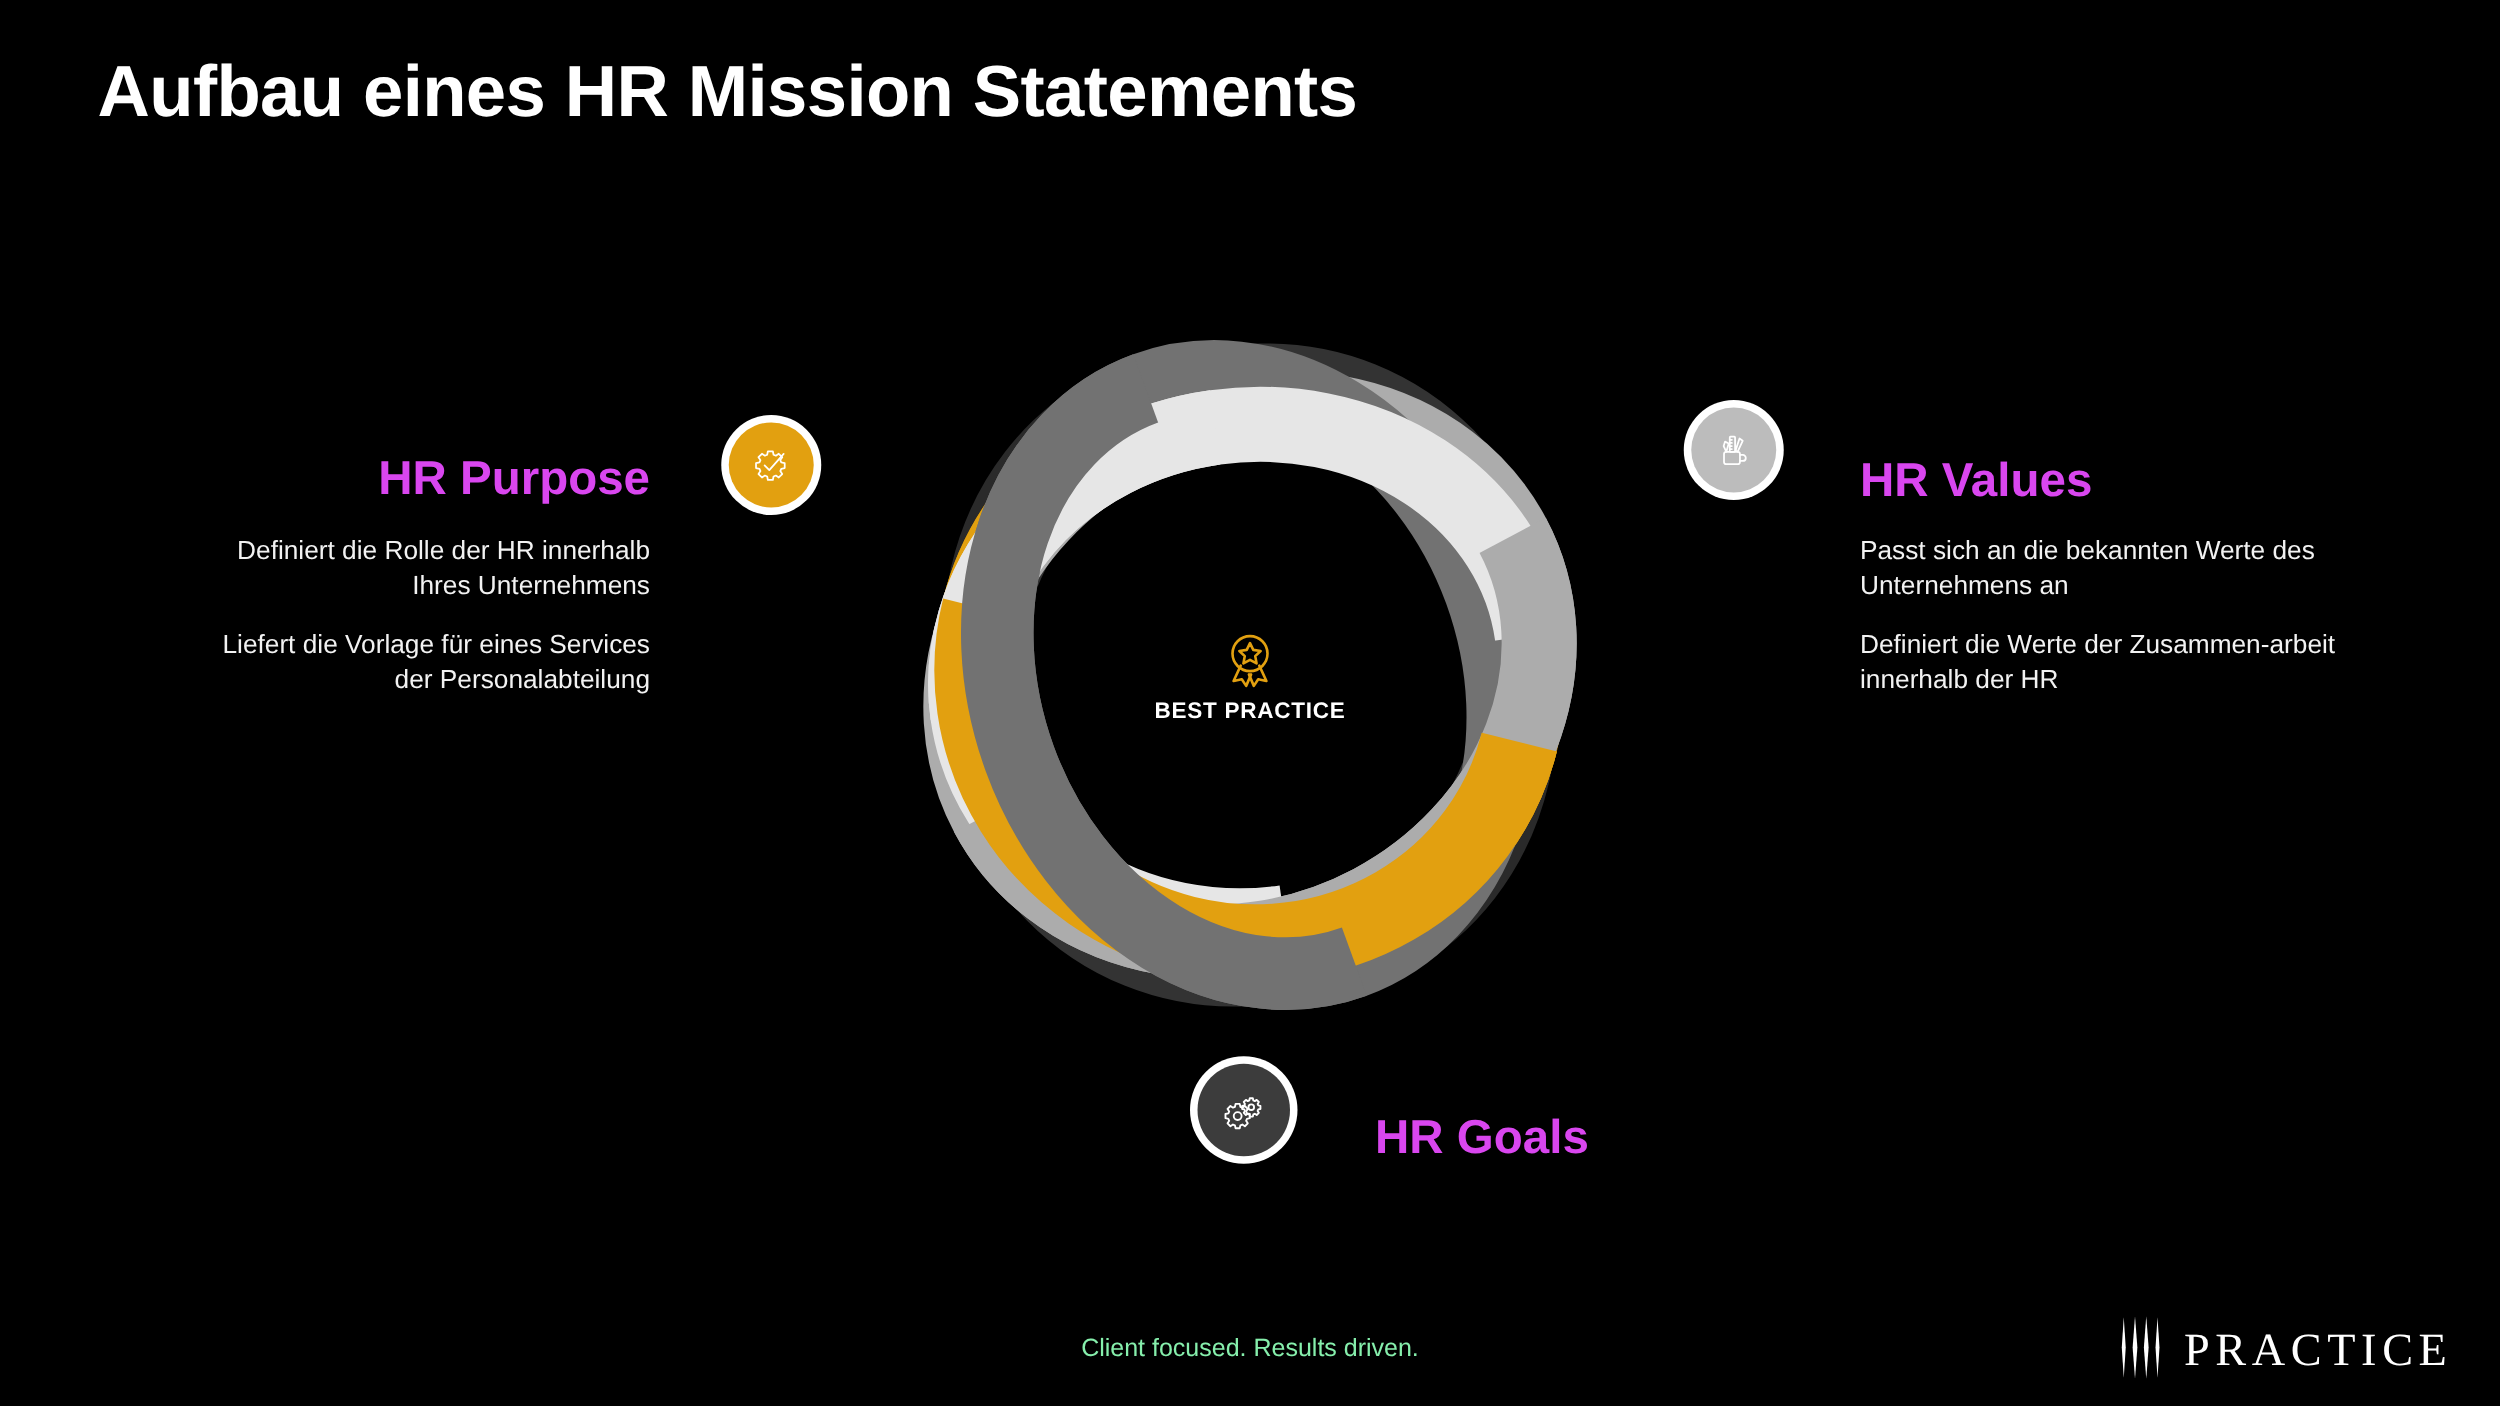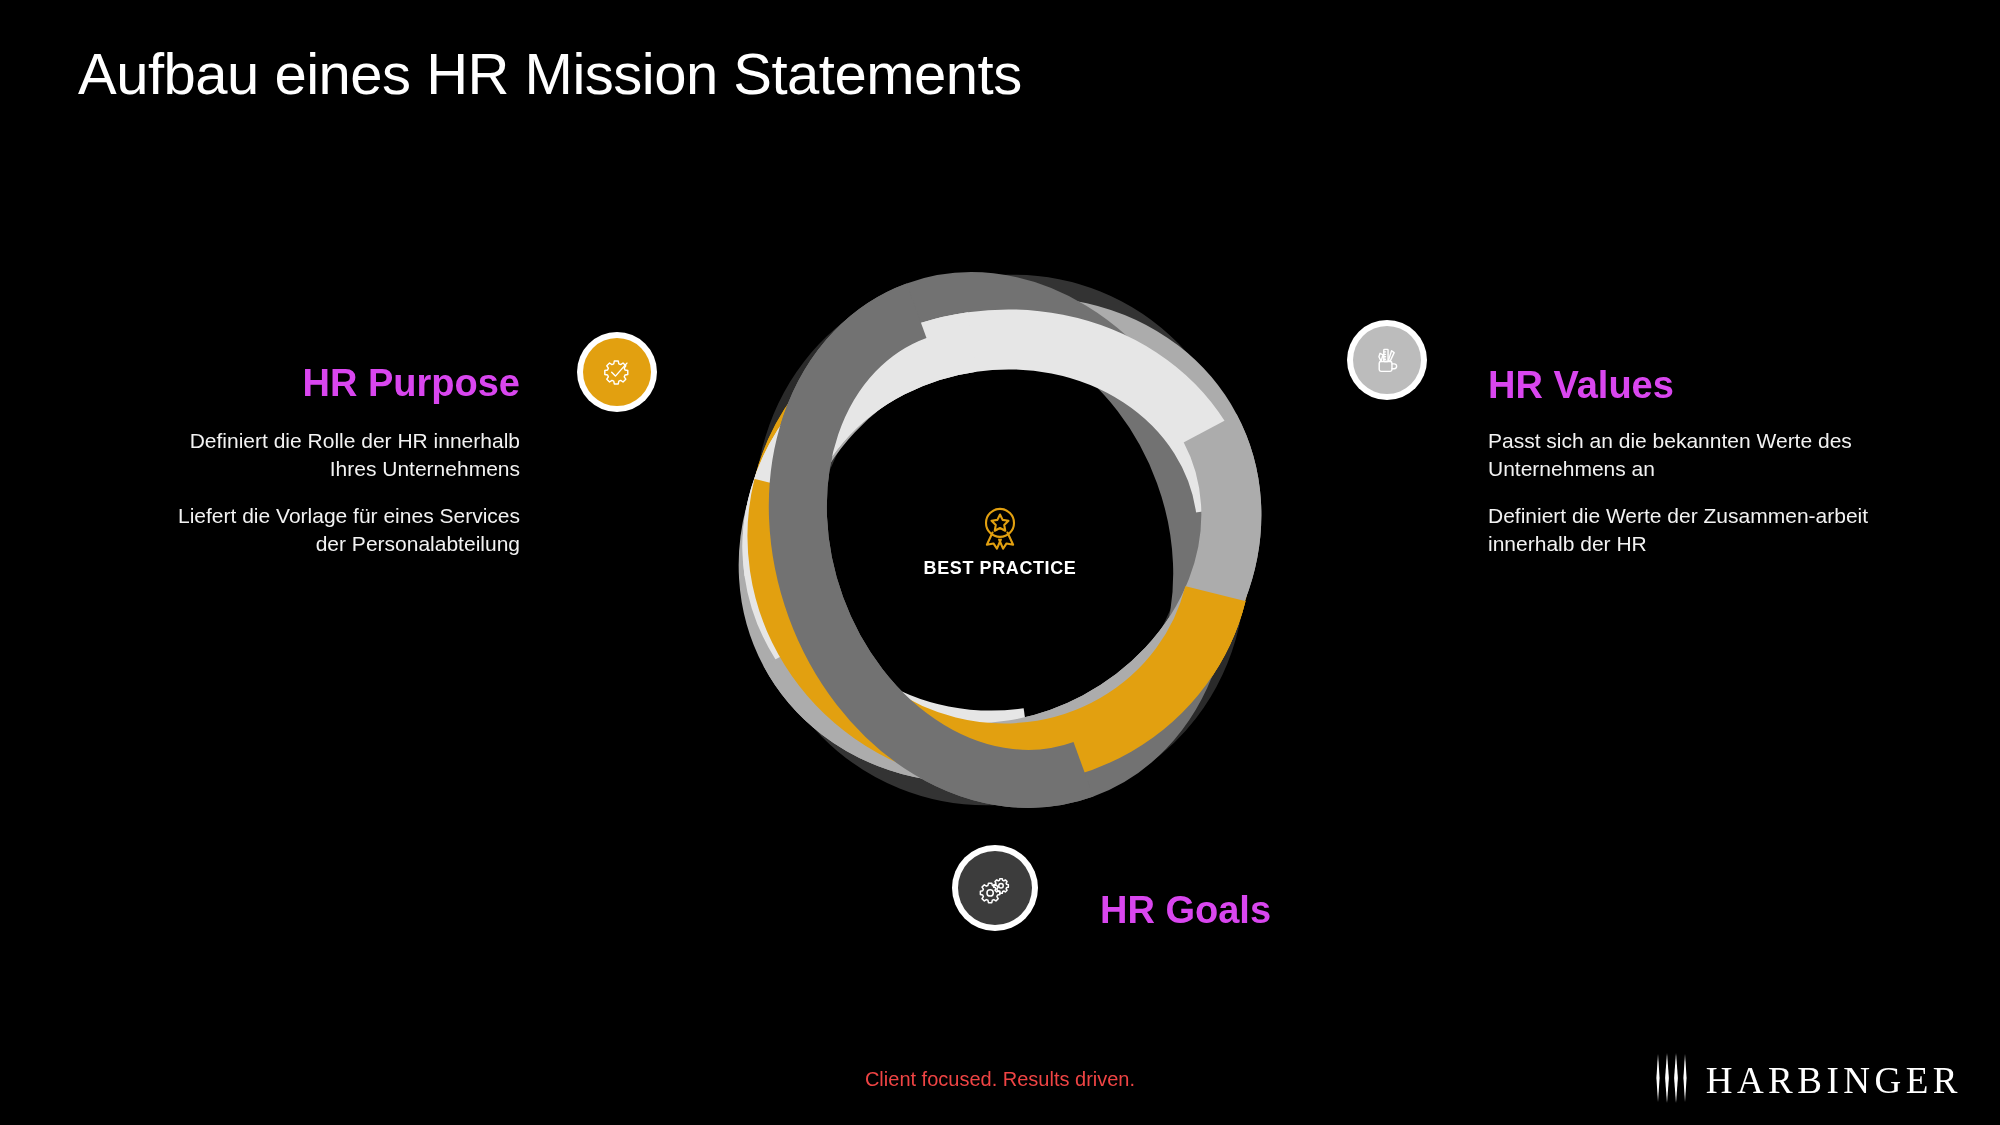--- a/index.html
+++ b/index.html
@@ -15,21 +15,21 @@
     font-family: "Liberation Sans", sans-serif;
     color: #ffffff;
   }
 
   
   #slide-title {
     position: absolute;
     left: 78px;
     top: 40px;
     font-size: 58px;
-    font-weight: normal;
+    font-weight: bold;
     letter-spacing: -0.5px;
     color: #ffffff;
     white-space: nowrap;
   }
 
   
   #center-graphic {
     position: absolute;
     left: 700px;
     top: 240px;
@@ -147,21 +147,21 @@
   #block-goals .block-heading { margin-bottom: 36px; }
 
   
   #footer-tagline {
     position: absolute;
     left: 0;
     right: 0;
     top: 1068px;
     text-align: center;
     font-size: 20px;
-    color: #ef4444;
+    color: #86efac;
   }
   #brand-logo {
     position: absolute;
     right: 38px;
     top: 1055px;
     display: flex;
     align-items: center;
     height: 50px;
   }
   #brand-logo .logo-marks { display: block; margin-right: 10px; }
@@ -313,14 +313,14 @@
 
 <div id="brand-logo">
   <span class="logo-marks">
     <svg width="44" height="50" viewBox="0 0 44 50" xmlns="http://www.w3.org/2000/svg">
       <path d="M6 1 L7.6 25 L6 49 L4.4 25 Z" fill="#ffffff"></path>
       <path d="M15 0 L16.9 25 L15 50 L13.1 25 Z" fill="#ffffff"></path>
       <path d="M24 0 L25.9 25 L24 50 L22.1 25 Z" fill="#ffffff"></path>
       <path d="M33 1 L34.6 25 L33 49 L31.4 25 Z" fill="#ffffff"></path>
     </svg>
   </span>
-  <span class="logo-word">HARBINGER</span>
+  <span class="logo-word">PRACTICE</span>
 </div>
 
 </body></html>

